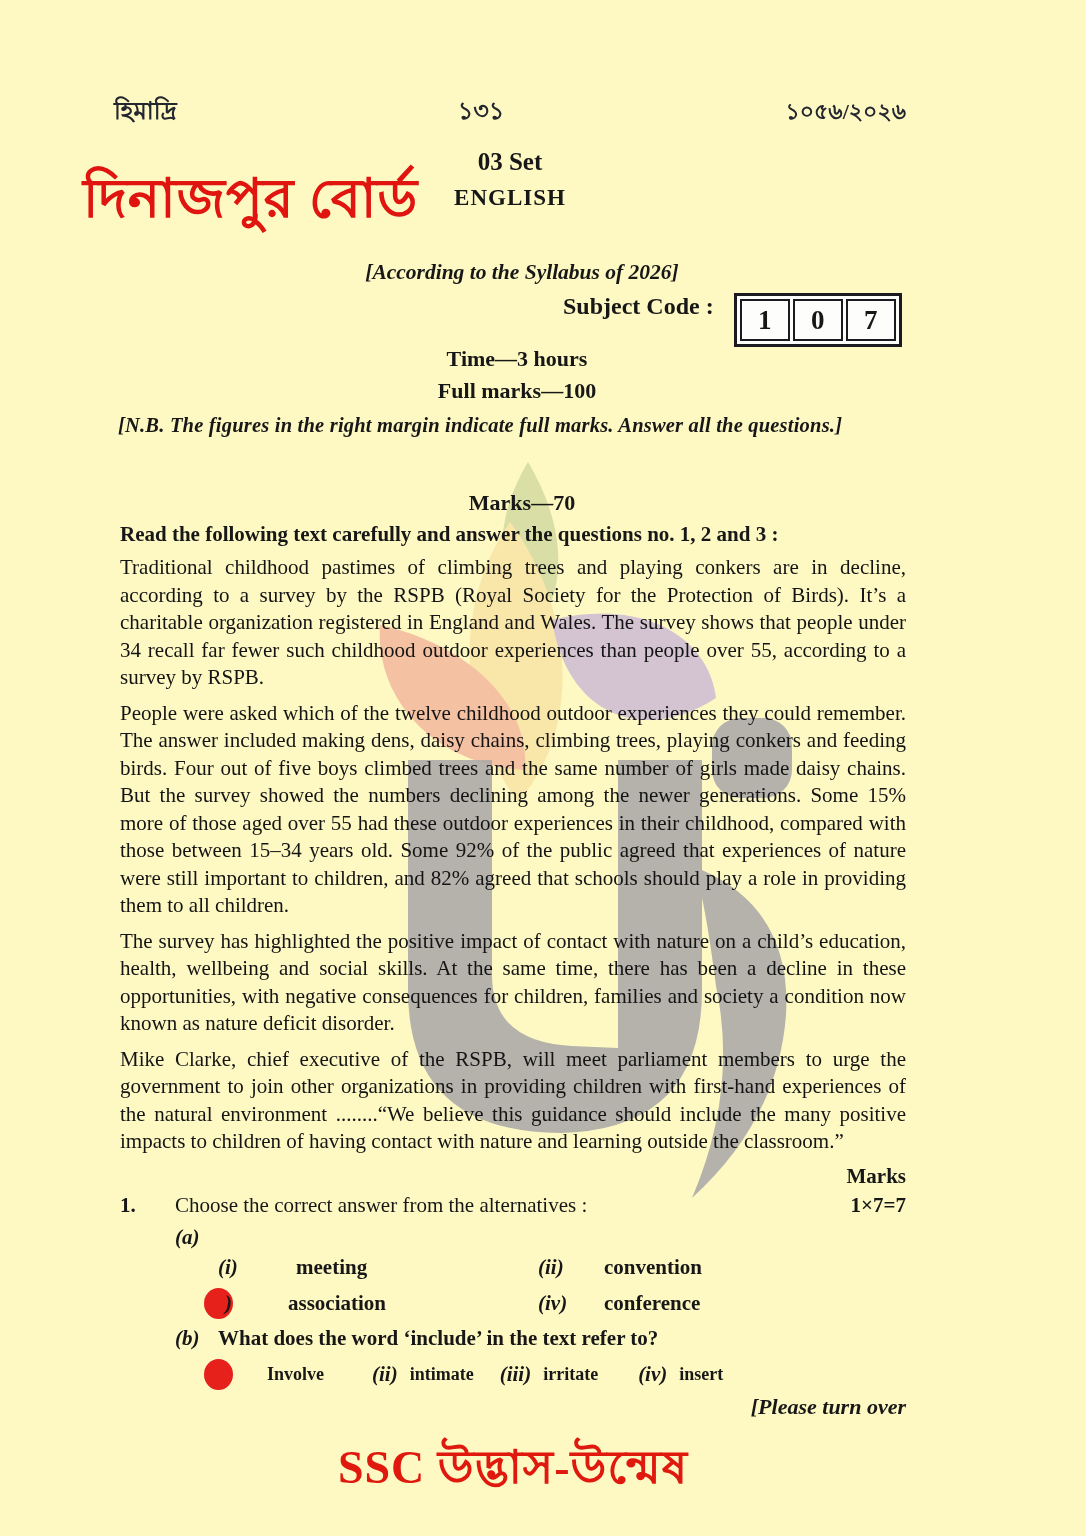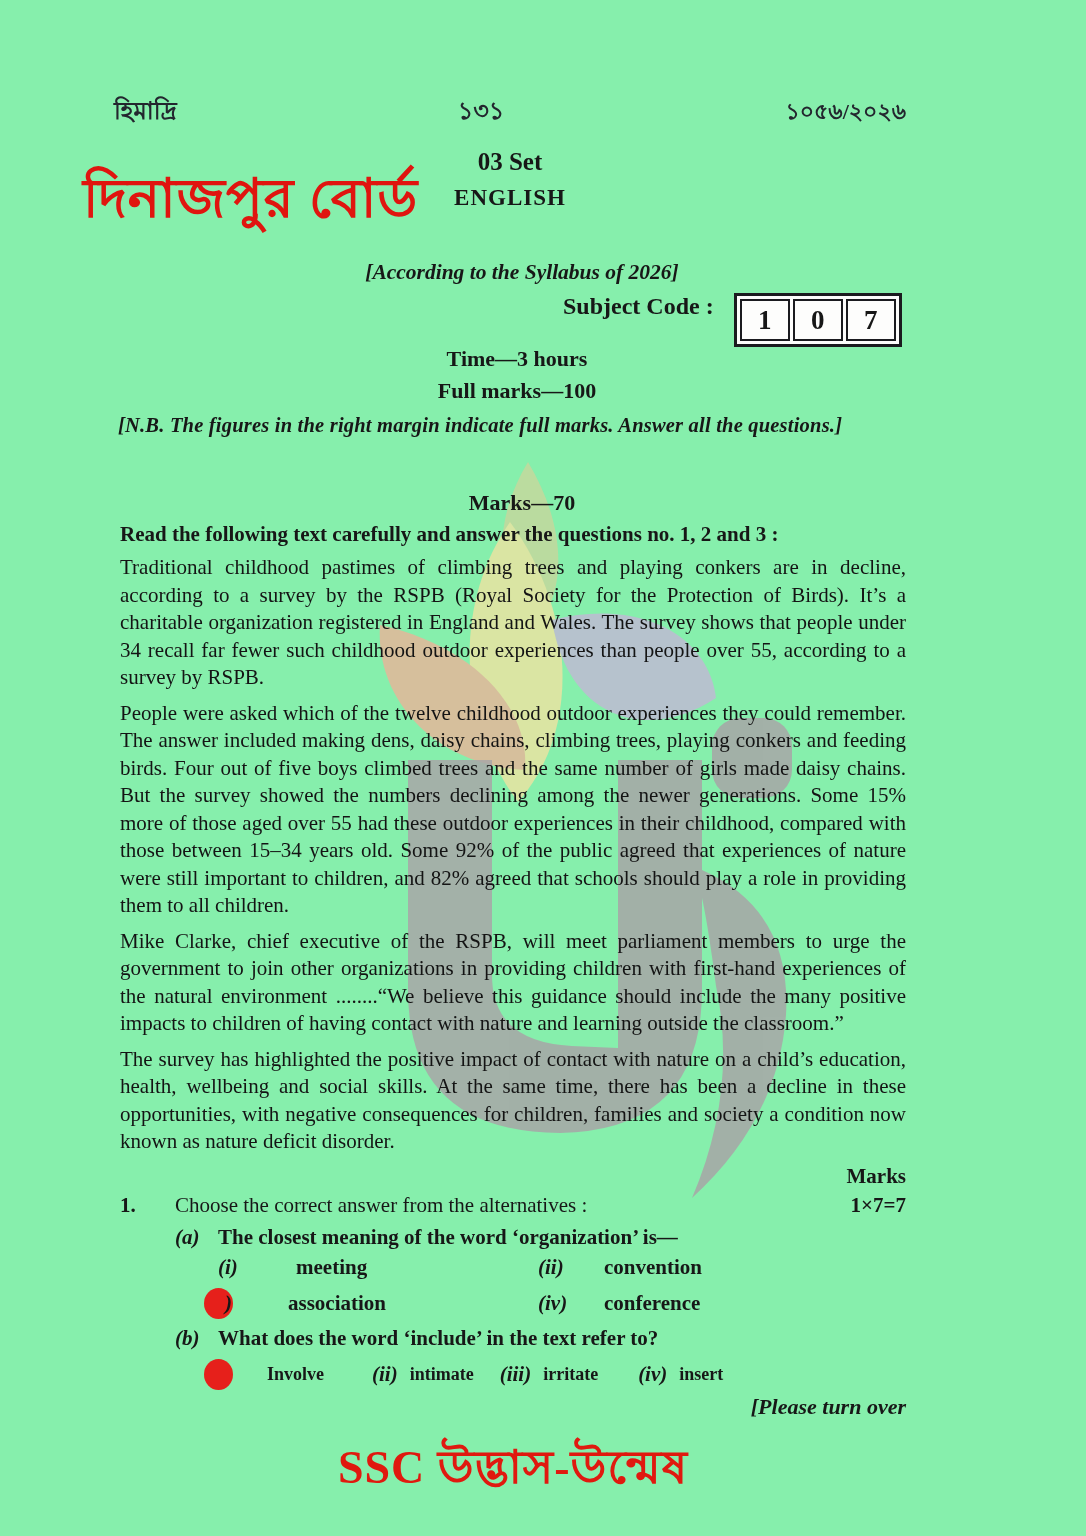--- a/index.html
+++ b/index.html
@@ -1,19 +1,19 @@
 <!DOCTYPE html>
 <html><head>
 <meta charset="utf-8">
 <style>
   * { margin:0; padding:0; box-sizing:border-box; }
   body { background:#e8e8e8; font-family:"Liberation Serif", serif; }
   .page {
     position:relative; width:1086px; height:1536px;
-    background:#86efac; color:#171717; overflow:hidden;
+    background:#fef9c3; color:#171717; overflow:hidden;
     margin:0 auto;
   }
   .layer { position:absolute; z-index:2; }
   .wm { position:absolute; left:320px; top:430px; width:540px; height:790px; z-index:1; }
 
   
   .top-meta { top:92px; left:114px; width:792px; display:flex; justify-content:space-between; align-items:baseline; }
   .top-meta .name { font-size:24px; font-weight:600; color:#23262e; }
   .top-meta .pno  { font-size:24px; font-weight:600; color:#23262e; }
   .top-meta .ref  { font-size:22px; font-weight:700; color:#23262e; }
@@ -120,35 +120,34 @@
   <div class="layer nb-line">[N.B.  The figures in the right margin indicate full marks. Answer all the questions.]</div>
 
   <div class="layer marks70">Marks—70</div>
 
   <div class="layer content">
     <div class="instruction">Read the following text carefully and answer the questions no. 1, 2 and 3 :</div>
 
     <div class="passage">
       <p>Traditional childhood pastimes of climbing trees and playing conkers are in decline, according to a survey by the RSPB (Royal Society for the Protection of Birds). It’s a charitable organization registered in England and Wales. The survey shows that people under 34 recall far fewer such childhood outdoor experiences than people over 55, according to a survey by RSPB.</p>
       <p>People were asked which of the twelve childhood outdoor experiences they could remember. The answer included making dens, daisy chains, climbing trees, playing conkers and feeding birds. Four out of five boys climbed trees and the same number of girls made daisy chains. But the survey showed the numbers declining among the newer generations. Some 15% more of those aged over 55 had these outdoor experiences in their childhood, compared with those between 15–34 years old. Some 92% of the public agreed that experiences of nature were still important to children, and 82% agreed that schools should play a role in providing them to all children.</p>
+      <p>The survey has highlighted the positive impact of contact with nature on a child’s education, health, wellbeing and social skills. At the same time, there has been a decline in these opportunities, with negative consequences for children, families and society a condition now known as nature deficit disorder.</p>
       <p>Mike Clarke, chief executive of the RSPB, will meet parliament members to urge the government to join other organizations in providing children with first-hand experiences of the natural environment ........“We believe this guidance should include the many positive impacts to children of having contact with nature and learning outside the classroom.”</p>
-      <p>The survey has highlighted the positive impact of contact with nature on a child’s education, health, wellbeing and social skills. At the same time, there has been a decline in these opportunities, with negative consequences for children, families and society a condition now known as nature deficit disorder.</p>
     </div>
 
     <div class="marks-word">Marks</div>
 
     <div class="q-row">
       <span class="q-num">1.</span>
       <span class="q-stem">Choose the correct answer from the alternatives :</span>
       <span class="q-marks">1×7=7</span>
     </div>
 
     <div class="sub-row">
       <span class="sub-label">(a)</span>
-      <span class="sub-text">The closest meaning of the word ‘organization’ is—</span>
     </div>
     <div class="opt-grid">
       <div class="opt">
         <span class="opt-label">(i)</span>
         <span class="opt-text">meeting</span>
       </div>
       <div class="opt">
         <span class="opt-label n2">(ii)</span>
         <span class="opt-text">convention</span>
       </div>

